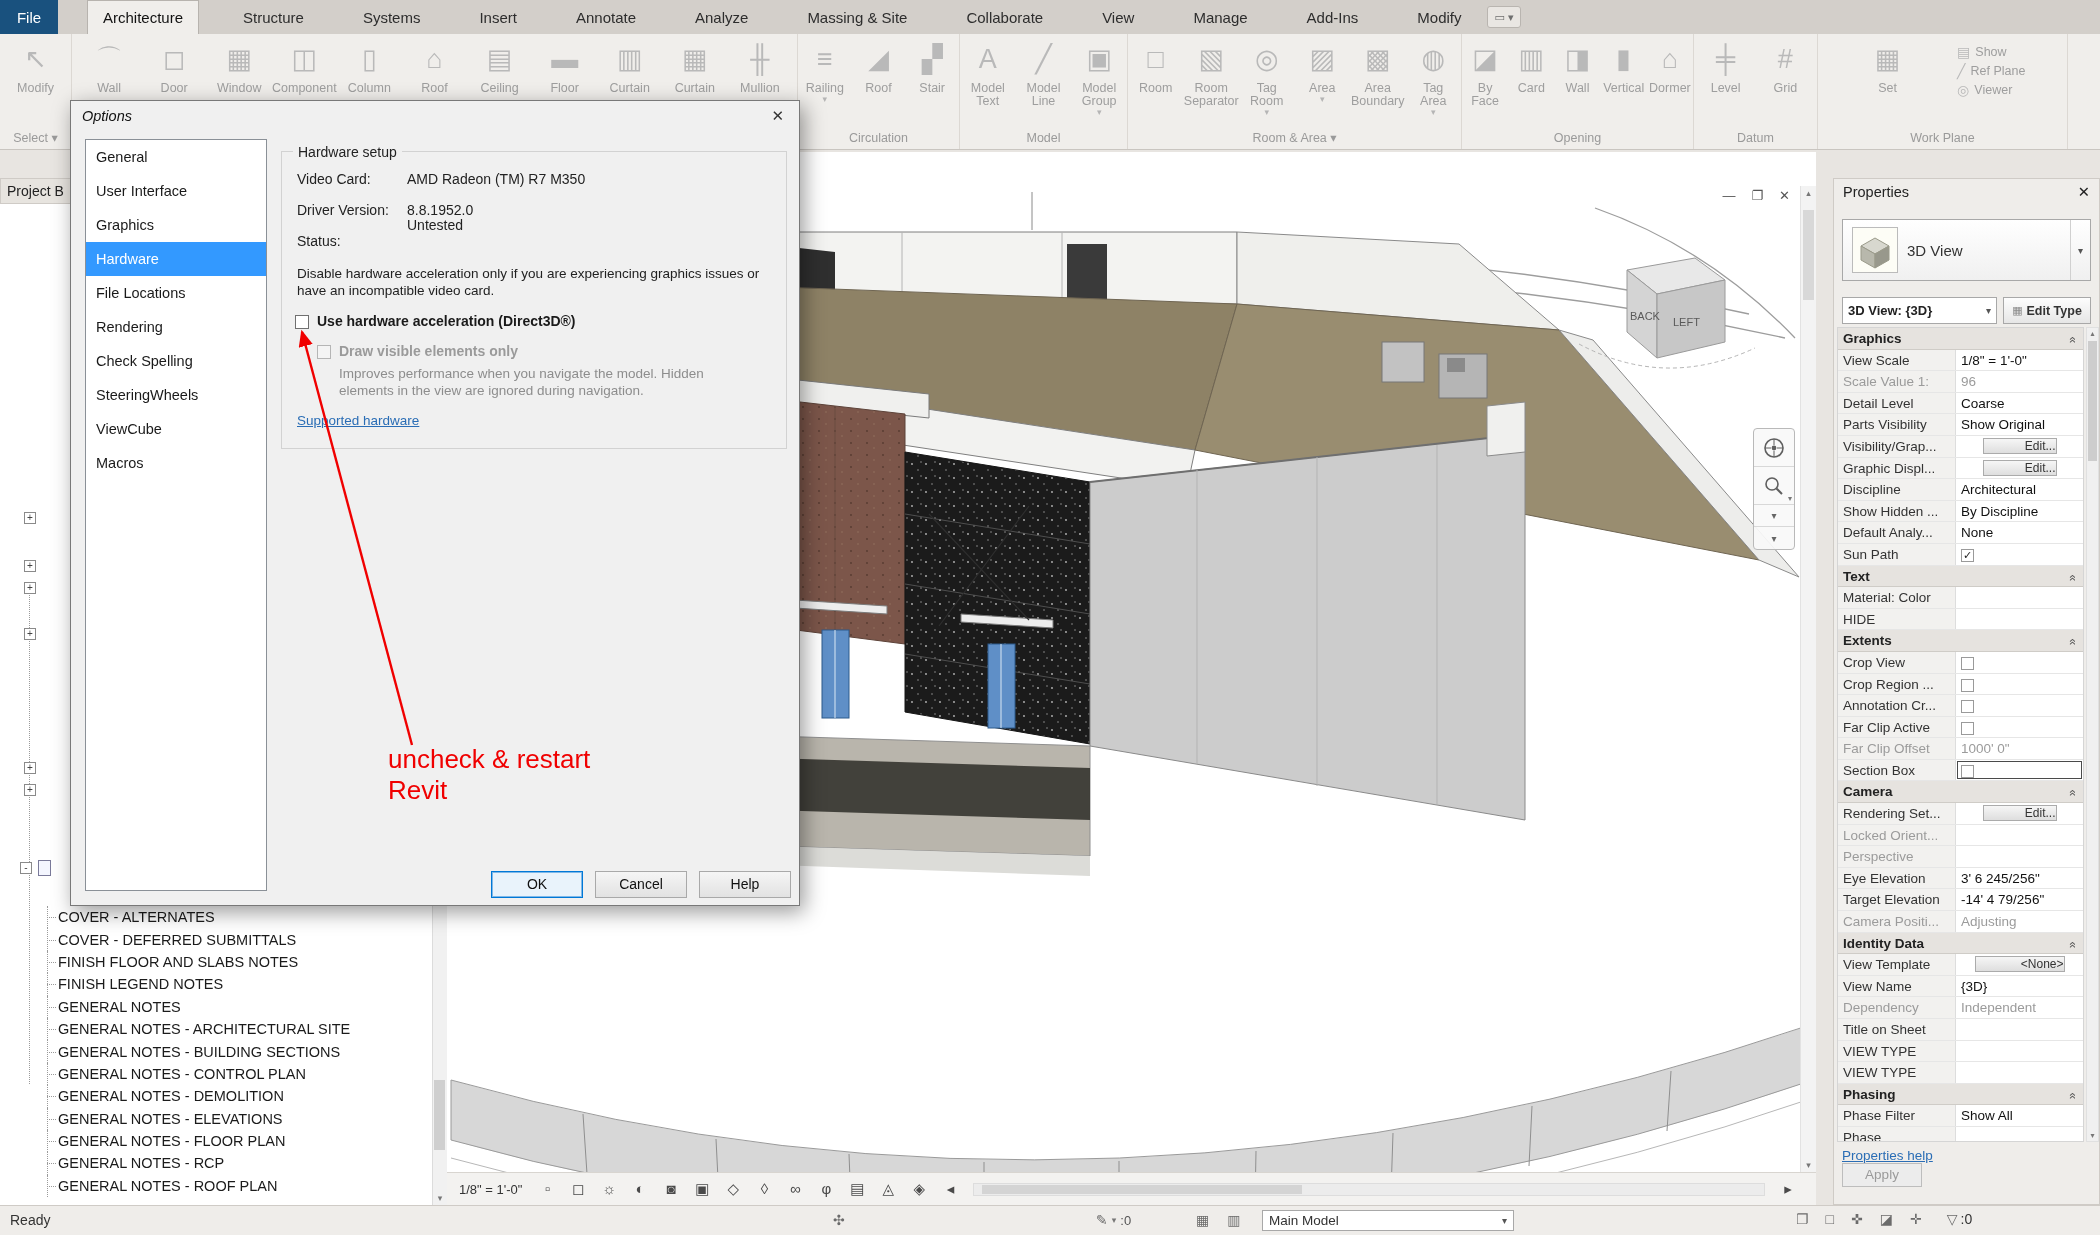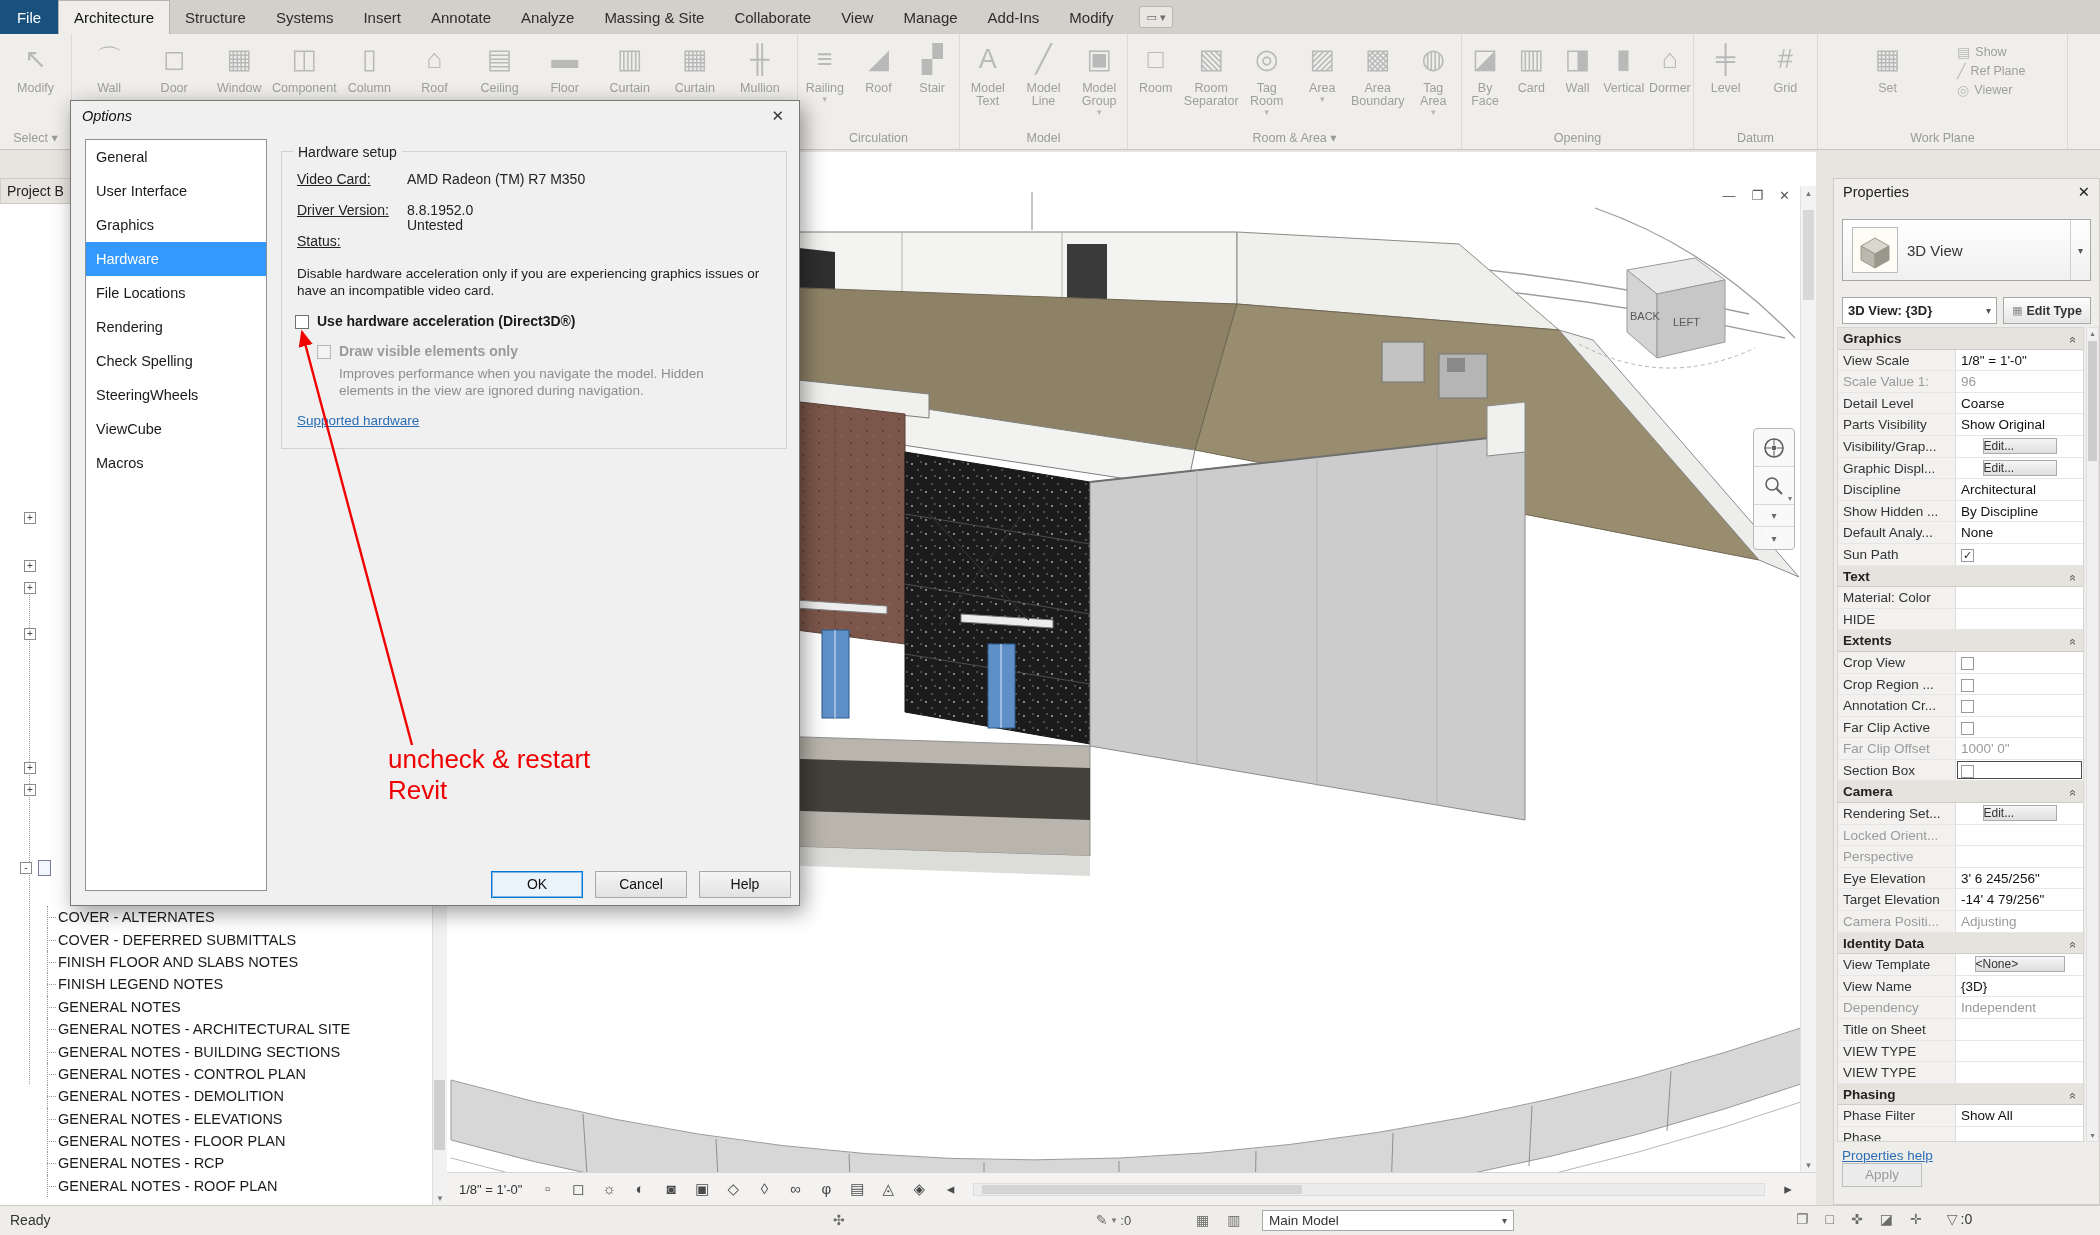--- a/index.html
+++ b/index.html
@@ -4,21 +4,21 @@
 <style>
   html,body{margin:0;padding:0;background:#555;}
   *{box-sizing:border-box;cursor:default;}
   .app{position:relative;width:2100px;height:1235px;background:#e8e5e1;overflow:hidden;
        font-family:"Liberation Sans","DejaVu Sans",sans-serif;color:#222;}
 
   
   .tabbar{position:absolute;left:0;top:0;width:2100px;height:34px;background:#d3cfca;display:flex;align-items:stretch;}
   .file-tab{width:58px;background:#19517e;color:#fff;display:flex;align-items:center;justify-content:center;font-size:15px;}
   #tabs{display:flex;}
-  .tab{padding:0 15px;display:flex;align-items:center;font-size:15px;color:#2d2d2d;}
+  .tab{padding:0 15px;display:flex;align-items:center;font-size:15px;color:#2d2d2d;margin-left:29px;}
   .tab.active{background:#f0eeeb;border:1px solid #b7b3ae;border-bottom:none;color:#111;}
   .rtoggle{margin:6px 0 6px 10px;padding:0 7px;display:flex;align-items:center;gap:3px;border:1px solid #b9b5b0;
            background:#e9e6e2;border-radius:3px;font-size:11px;color:#6f6f6f;}
 
   
   .ribbon{position:absolute;left:0;top:34px;width:2100px;height:116px;background:#f0eeeb;border-bottom:1px solid #c9c5c0;display:flex;}
   .modify-col{width:72px;position:relative;border-right:1px solid #dcd8d3;}
   .panel{position:relative;border-right:1px solid #dcd8d3;height:100%;}
   .panel-build{width:726px;} .panel-circulation{width:162px;} .panel-model{width:168px;}
   .panel-room-area{width:334px;} .panel-opening{width:232px;} .panel-datum{width:124px;} .panel-workplane{width:250px;}
@@ -88,21 +88,21 @@
   .grid{position:absolute;left:3px;top:148px;width:247px;height:815px;background:#fff;border:1px solid #d5d5d5;overflow:hidden;}
   .prow{height:21.6px;display:flex;border-bottom:1px solid #e6e6e6;font-size:13.5px;}
   .pl{width:118px;background:#f2f1ef;padding:3px 0 0 5px;color:#333;border-right:1px solid #ddd;white-space:nowrap;overflow:hidden;}
   .pv{flex:1;background:#fff;padding:3px 0 0 5px;color:#111;white-space:nowrap;overflow:hidden;position:relative;}
   .pv.focus{outline:1.6px solid #4a4a4a;outline-offset:-2px;}
   .psec{background:#e6e3df;font-weight:bold;color:#222;display:flex;justify-content:space-between;
         padding:3px 6px 0 5px;border-bottom:1px solid #cfccc7;width:100%;height:21.6px;font-size:13.5px;}
   .chev{display:inline-block;transform:rotate(-90deg);font-size:12px;color:#555;font-weight:normal;}
   .dis{color:#9b9b9b;}
   .editbtn{position:absolute;left:50%;transform:translateX(-50%);top:2px;width:74px;height:16px;
-           background:linear-gradient(#f6f6f6,#dedede);border:1px solid #ababab;font-size:12px;text-align:left;line-height:14px;color:#333;}
+           background:linear-gradient(#f6f6f6,#dedede);border:1px solid #ababab;font-size:12px;text-align:right;line-height:14px;color:#333;}
   .valbtn{width:90px;}
   .pchk{width:13px;height:13px;border:1px solid #9a9a9a;background:#fff;margin-top:2px;font-size:11px;line-height:11px;text-align:center;color:#222;}
   .props-scroll{position:absolute;left:252px;top:148px;width:13px;height:815px;background:#f0f0f0;border:1px solid #e0e0e0;
                 display:flex;flex-direction:column;justify-content:space-between;align-items:center;font-size:8px;color:#777;padding:1px 0;}
   .ps-thumb{position:absolute;left:254px;top:162px;width:9px;height:120px;background:#cdcdcd;}
   .props-foot{position:absolute;left:8px;width:249px;bottom:30px;height:26px;display:flex;justify-content:space-between;align-items:flex-start;flex-direction:column;}
   .props-help{color:#2a6db5;text-decoration:underline;font-size:13.5px;}
   .apply-btn{width:80px;height:24px;background:#ececec;border:1px solid #bdbdbd;color:#9a9a9a;font-size:13.5px;text-align:center;line-height:22px;}
 
   
@@ -120,21 +120,21 @@
   
   .dialog{position:absolute;left:70px;top:100px;width:730px;height:806px;background:#f0f0f0;border:1px solid #787878;
           box-shadow:4px 6px 20px rgba(0,0,0,.4);z-index:50;}
   .dlg-title{height:30px;display:flex;justify-content:space-between;align-items:center;padding:0 11px;font-size:14.5px;color:#111;font-style:italic;}
   .dlg-close{font-size:15px;color:#333;padding:0 4px;}
   .dlg-list{position:absolute;left:14px;top:38px;width:182px;height:752px;background:#fff;border:1px solid #8a9097;}
   .dnav{height:34px;line-height:34px;padding-left:10px;font-size:14.5px;color:#1a1a1a;white-space:nowrap;}
   .dnav.sel{background:#3399ff;color:#fff;}
   .fieldset{position:absolute;left:210px;top:50px;width:506px;height:298px;border:1px solid #d2d2d2;}
   .legend{position:absolute;left:222px;top:43px;background:#f0f0f0;padding:0 5px;font-size:14px;color:#222;}
-  .dl-label{position:absolute;font-size:14px;color:#222;white-space:nowrap;text-decoration:underline;}
+  .dl-label{position:absolute;font-size:14px;color:#222;white-space:nowrap;}
   .dl-value{position:absolute;font-size:14px;color:#222;white-space:nowrap;}
   .dl-note{position:absolute;font-size:13.5px;color:#222;line-height:17px;}
   .dl-note.gray{color:#8d8d8d;}
   .dchk{position:absolute;width:14px;height:14px;border:1px solid #707070;background:#fff;}
   .dchk.disabled{border-color:#b5b5b5;background:#f4f4f4;}
   .dl-chklabel{position:absolute;font-size:14px;font-weight:bold;color:#1a1a1a;white-space:nowrap;}
   .dl-chklabel.gray{color:#9a9a9a;}
   .dl-link{position:absolute;font-size:13.5px;color:#2a6db5;text-decoration:underline;}
   .dbtn{position:absolute;top:770px;width:92px;height:27px;font-size:14px;text-align:center;line-height:25px;
         background:linear-gradient(#f5f5f5,#e2e2e2);border:1px solid #a9a9a9;color:#111;}

